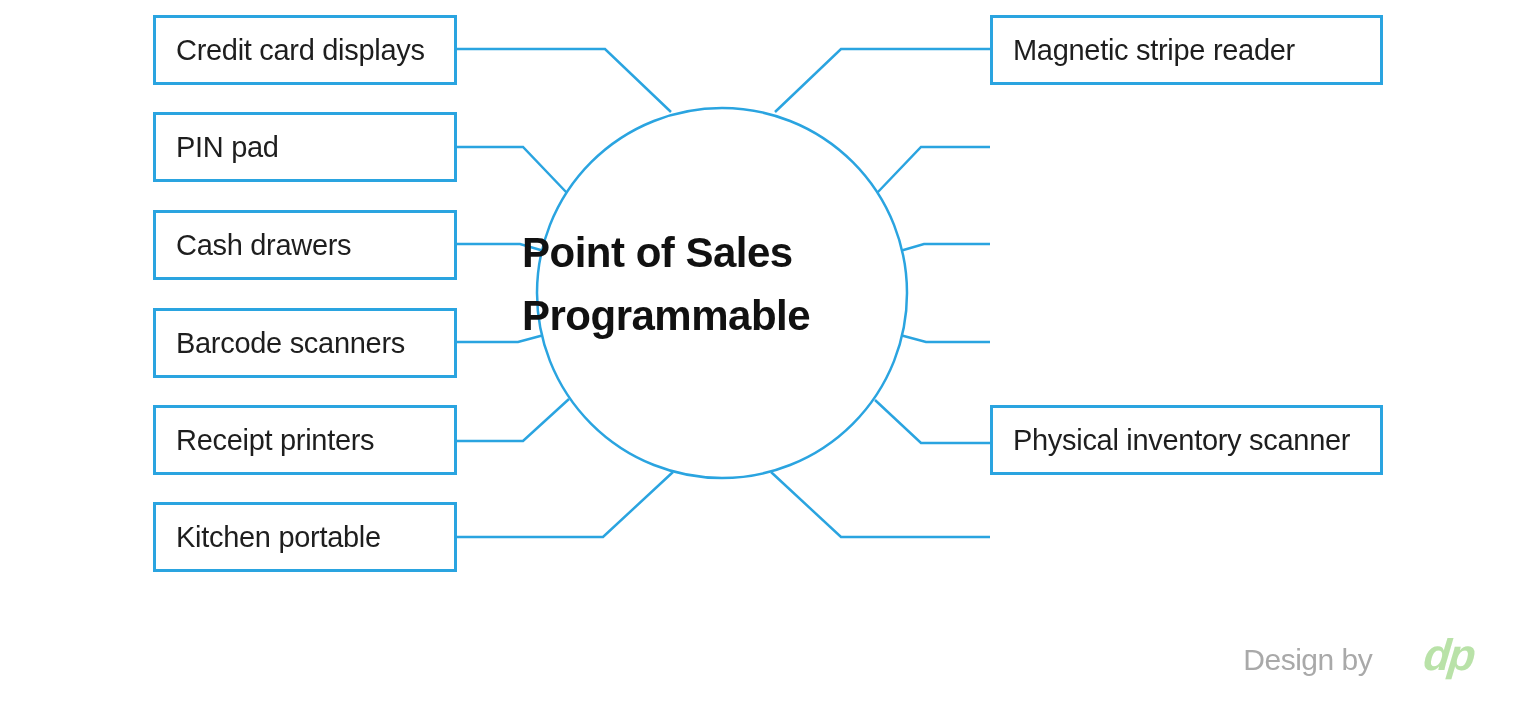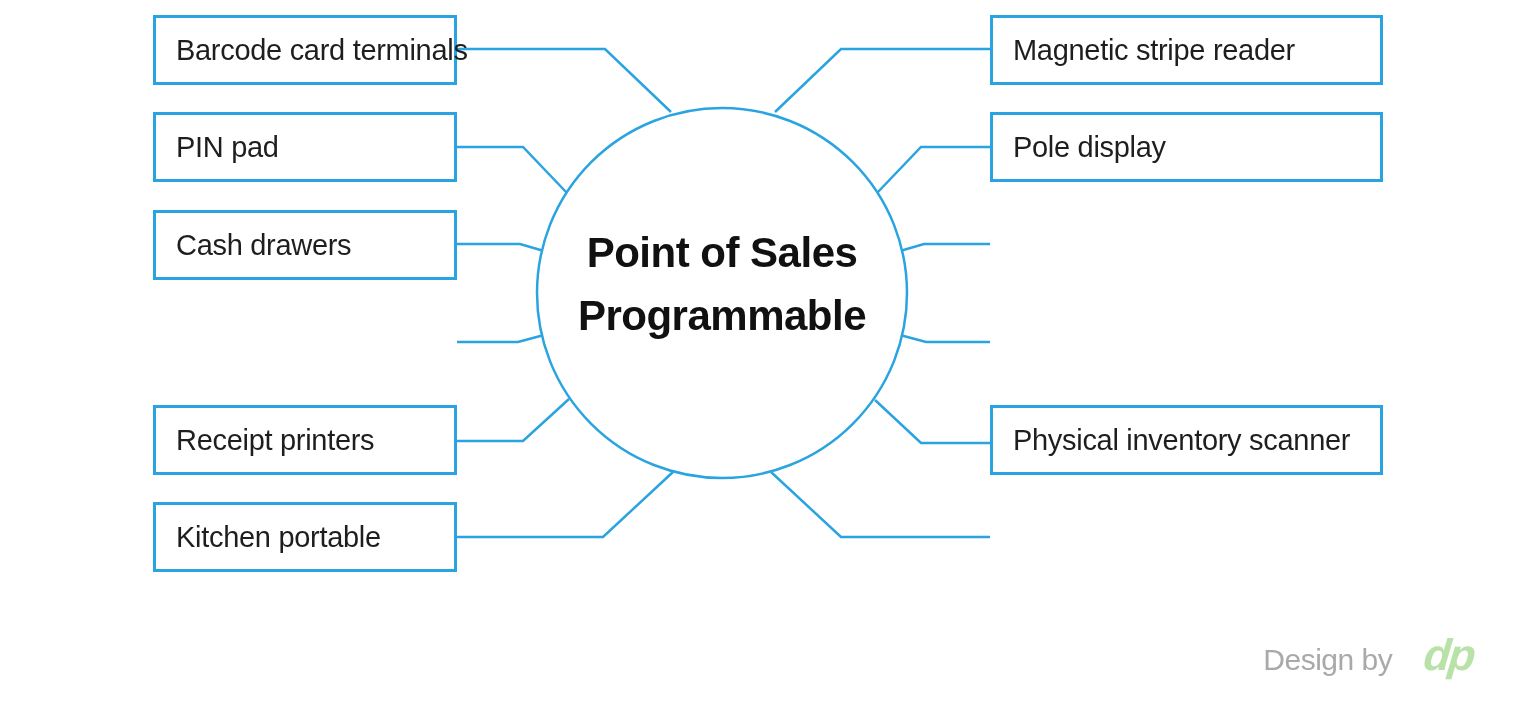--- a/index.html
+++ b/index.html
@@ -24,30 +24,29 @@
     font-size:29px;
     color:var(--text-dark,#1e1e1e);
     letter-spacing:-0.3px;
     white-space:nowrap;
   }
   .node.left{left:153px;width:304px;}
   .node.right{left:990px;width:393px;}
   .center-title{
     position:absolute;
     left:522px;top:221px;width:400px;
-    text-align:center;
     font-size:42px;font-weight:700;
     line-height:63px;
     color:#111111;
     letter-spacing:-0.5px;
   }
   .footer{
     position:absolute;
     right:46px;top:630px;
-    display:flex;align-items:baseline;
+    display:flex;align-items:baseline;gap:20px;
   }
   .credit{
     font-size:30px;
     color:var(--credit-gray,#a9a9a9);
     letter-spacing:-0.5px;
   }
   .logo-monogram{
     font-size:44px;font-weight:700;font-style:italic;
     color:var(--logo-green,#b9e2a8);
     margin-left:32px;margin-right:16px;
@@ -81,40 +80,40 @@
     <polyline points="990,537 841,537 771,472"></polyline>
     <circle cx="722" cy="293" r="185"></circle>
   </svg>
 
   <div class="center-title">
     <div>Point of Sales</div>
     <div>Programmable</div>
   </div>
 
   <div class="node left" style="top:15px">
-    <span>Barcode card terminals</span>
+    <span>Credit card displays</span>
   </div>
   <div class="node left" style="top:112px">
     <span>PIN pad</span>
   </div>
   <div class="node left" style="top:210px">
     <span>Cash drawers</span>
+  </div>
+  <div class="node left" style="top:308px">
+    <span>Barcode scanners</span>
   </div>
   <div class="node left" style="top:405px">
     <span>Receipt printers</span>
   </div>
   <div class="node left" style="top:502px">
     <span>Kitchen portable</span>
   </div>
 
   <div class="node right" style="top:15px">
     <span>Magnetic stripe reader</span>
-  </div>
-  <div class="node right" style="top:112px">
-    <span>Pole display</span>
   </div>
   <div class="node right" style="top:405px">
     <span>Physical inventory scanner</span>
   </div>
 
   <div class="footer">
     <span class="credit">Design by</span>
     <span class="logo-monogram">dp</span>
   </div>
 

